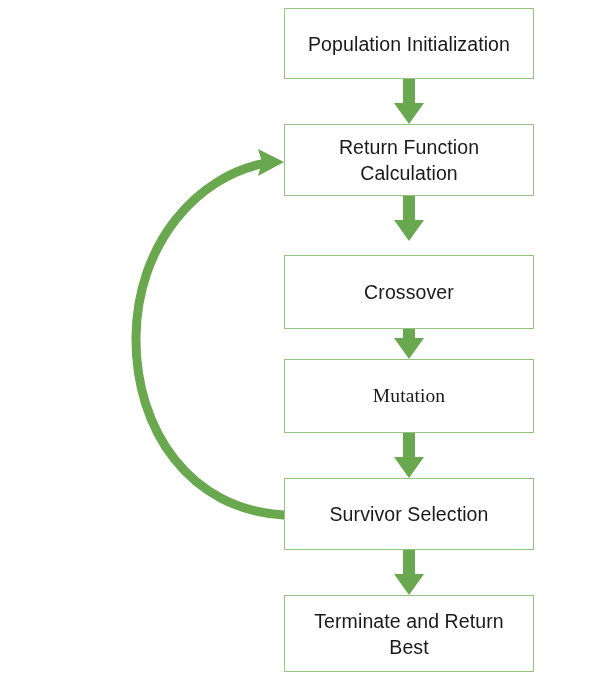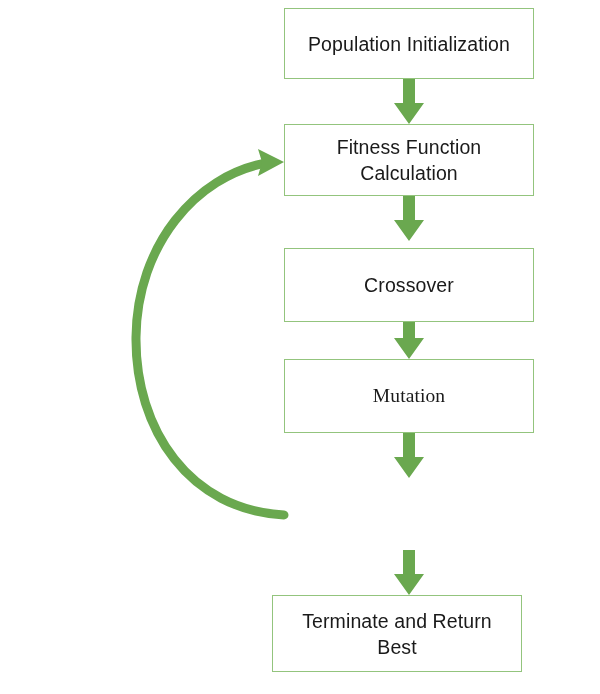--- a/index.html
+++ b/index.html
@@ -86,32 +86,35 @@
 
   <svg class="flow-arrow" style="left:393px; top:550px;" width="32" height="46" viewBox="0 0 32 46" aria-hidden="true">
     <polygon points="10,0 22,0 22,24 31,24 16,45 1,24 10,24" fill="#6aa84f"></polygon>
   </svg>
 
   <div class="node" style="left:284px; top:8px; width:250px; height:71px;">
     <span class="node-label">Population Initialization</span>
   </div>
 
   <div class="node" style="left:284px; top:124px; width:250px; height:72px;">
-    <span class="node-label">Fitness Function
+    <span class="node-label">Return Function
 Calculation</span>
   </div>
 
-  <div class="node" style="left:284px; top:248px; width:250px; height:74px;">
+  <div class="node" style="left:284px; top:255px; width:250px; height:74px;">
     <span class="node-label">Crossover</span>
   </div>
 
   <div class="node" style="left:284px; top:359px; width:250px; height:74px;font-family:Liberation Serif, serif;">
     <span class="node-label">Mutation</span>
   </div>
 
+  <div class="node" style="left:284px; top:478px; width:250px; height:72px;">
+    <span class="node-label">Survivor Selection</span>
+  </div>
 
-  <div class="node" style="left:272px; top:595px; width:250px; height:77px;">
+  <div class="node" style="left:284px; top:595px; width:250px; height:77px;">
     <span class="node-label">Terminate and Return
 Best</span>
   </div>
 
 
 </div>
 
 </body></html>

